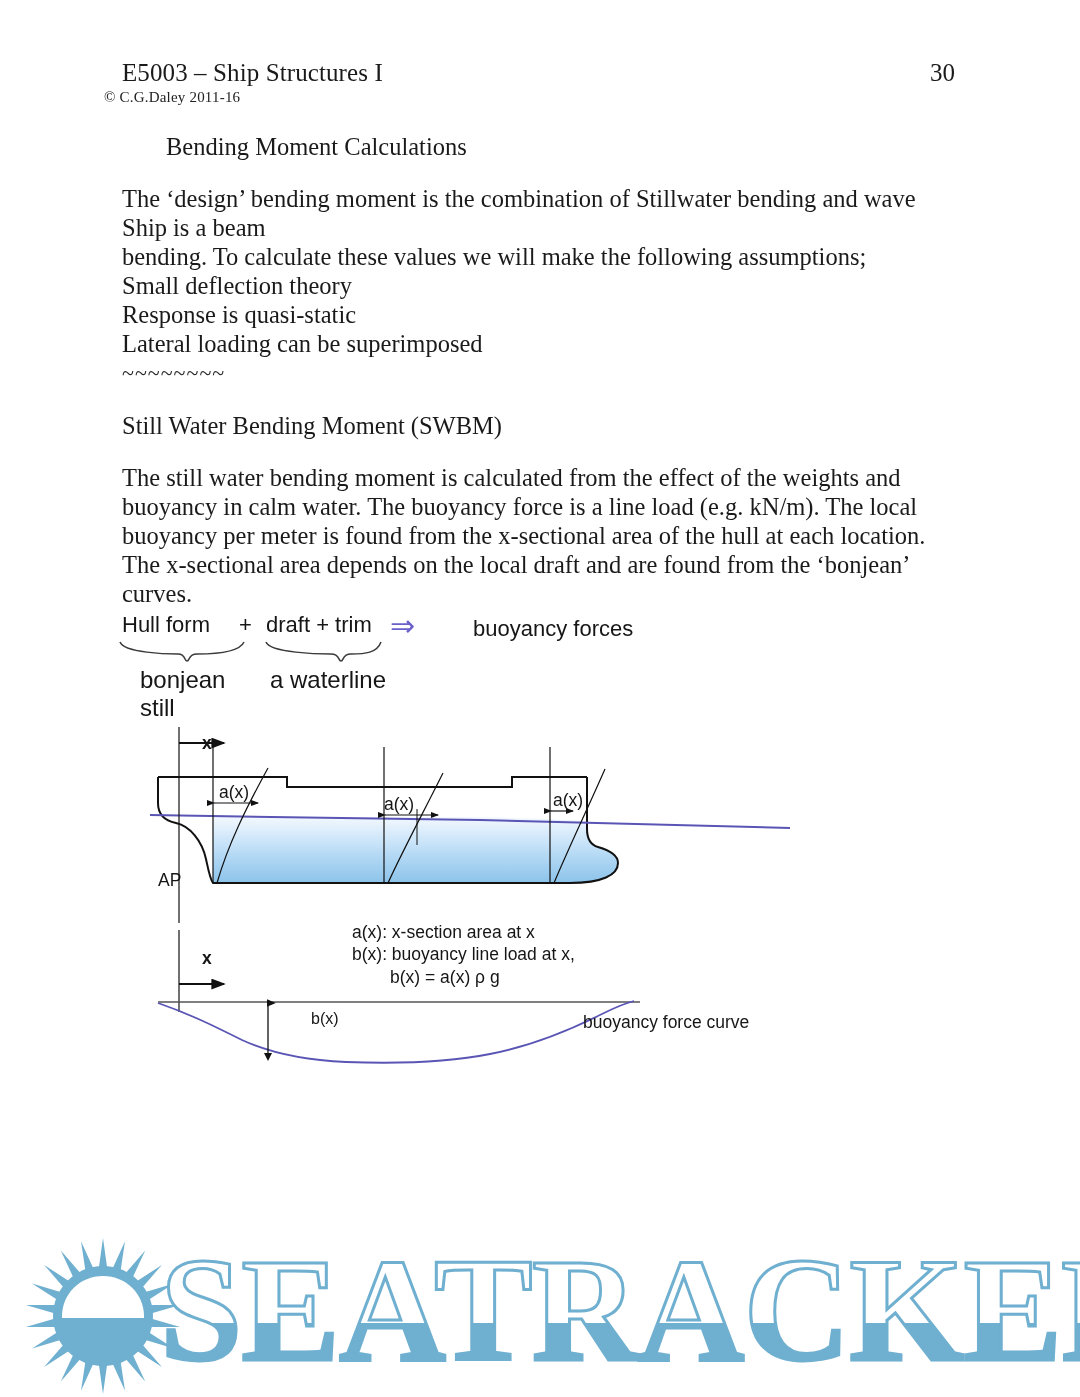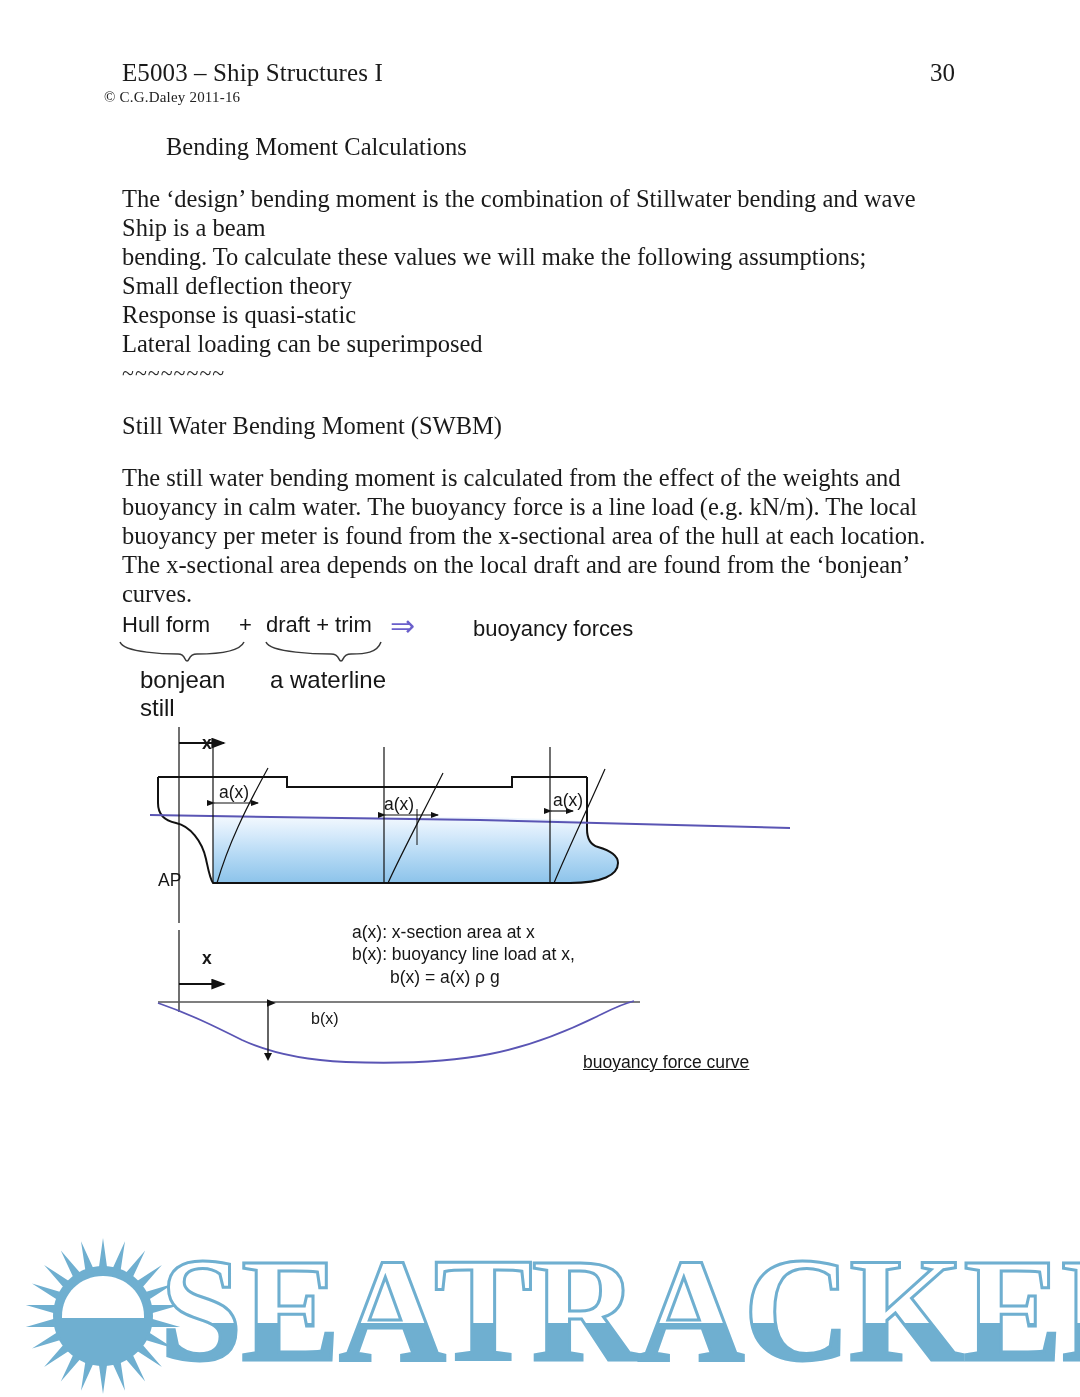--- a/index.html
+++ b/index.html
@@ -166,21 +166,21 @@
 
       <path d="M8,73 C40,84 66,97 92,110 C118,122 150,130 196,132
                C250,134 300,132 340,124 C382,116 420,100 452,84 C466,77 476,73 484,71" fill="none" stroke="#5a55b4" stroke-width="1.8"></path>
 
       <line x1="118" y1="73" x2="118" y2="129" stroke="#111" stroke-width="1.3" marker-start="url(#ahu)"></line>
       <path d="M118,131 L114,123 L122,123 z" fill="#111"></path>
     </svg>
 
     <div class="fig-txt fig-mid" style="left:202px;top:348px;font-weight:bold;">x</div>
     <div class="fig-txt fig-small" style="left:311px;top:410px;">b(x)</div>
-    <div class="fig-txt fig-mid" style="left:583px;top:452px;text-decoration:underline;">buoyancy force curve</div>
+    <div class="fig-txt fig-mid" style="left:583px;top:412px;">buoyancy force curve</div>
   </div>
 
   <div id="watermark">
 
     <svg style="position:absolute;left:8px;top:10px;" width="190" height="160" viewBox="0 0 190 160">
       <g id="rays" fill="#6fafd0">
           <circle cx="95" cy="78" r="50" fill="#6fafd0"></circle>
           <path d="M90.8,30.2 L95.0,0.0 L99.2,30.2 Z M104.4,30.9 L117.0,3.2 L112.5,33.3 Z M117.3,35.5 L137.2,12.4 L124.4,40.1 Z M128.4,43.5 L153.9,26.9 L133.9,49.9 Z M136.7,54.3 L166.0,45.6 L140.3,62.0 Z M141.7,67.0 L172.2,66.9 L142.9,75.4 Z M142.9,80.6 L172.2,89.1 L141.7,89.0 Z M140.3,94.0 L166.0,110.4 L136.7,101.7 Z M133.9,106.1 L153.9,129.1 L128.4,112.5 Z M124.4,115.9 L137.2,143.6 L117.3,120.5 Z M112.5,122.7 L117.0,152.8 L104.4,125.1 Z M99.2,125.8 L95.0,156.0 L90.8,125.8 Z M85.6,125.1 L73.0,152.8 L77.5,122.7 Z M72.7,120.5 L52.8,143.6 L65.6,115.9 Z M61.6,112.5 L36.1,129.1 L56.1,106.1 Z M53.3,101.7 L24.0,110.4 L49.7,94.0 Z M48.3,89.0 L17.8,89.1 L47.1,80.6 Z M47.1,75.4 L17.8,66.9 L48.3,67.0 Z M49.7,62.0 L24.0,45.6 L53.3,54.3 Z M56.1,49.9 L36.1,26.9 L61.6,43.5 Z M65.6,40.1 L52.8,12.4 L72.7,35.5 Z M77.5,33.3 L73.0,3.2 L85.6,30.9 Z " fill="#6fafd0"></path>
         </g>
       <clipPath id="dome">

